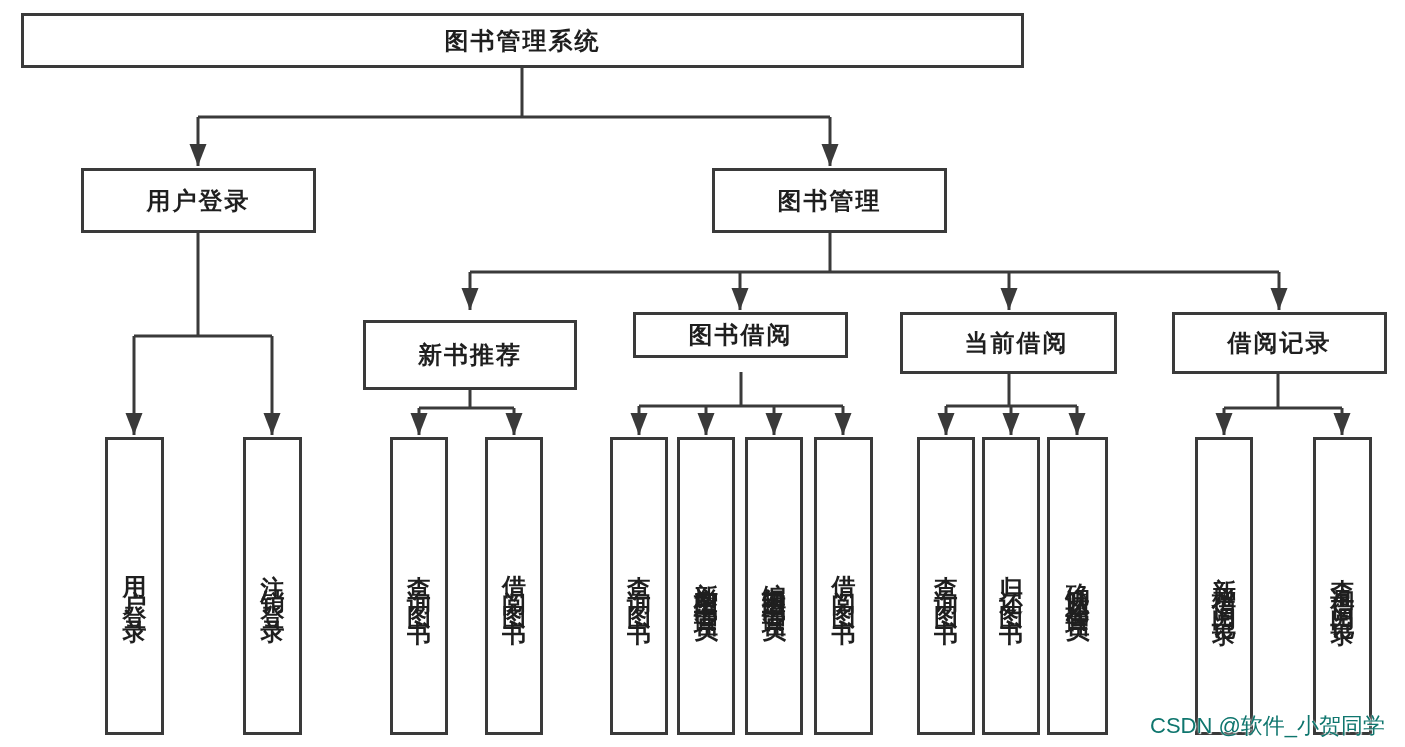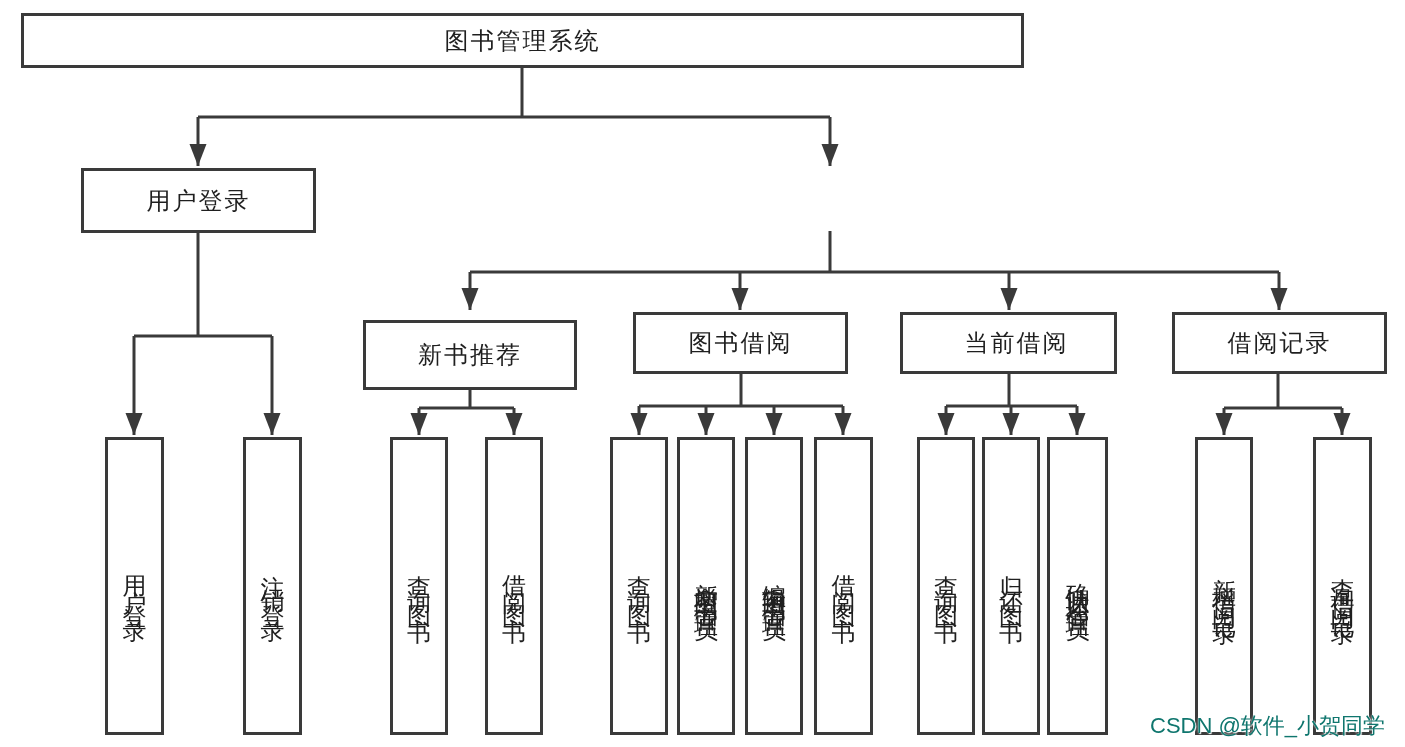--- a/index.html
+++ b/index.html
@@ -22,20 +22,21 @@
     position: absolute;
     box-sizing: border-box;
     border: 3px solid #3a3a3a;
     background: #ffffff;
     display: flex;
     align-items: center;
     justify-content: center;
     font-size: 24px;
     line-height: 1;
     z-index: 1;
+    font-weight: bold;
   }
   .hbox span { letter-spacing: 2px; white-space: nowrap; }
   .vbox span {
     writing-mode: vertical-rl;
     white-space: nowrap;
   }
   .ls4 { letter-spacing: 15px; }
   .ls6 { letter-spacing: 9px; }
   .ls9 { letter-spacing: 5px; }
   #watermark {
@@ -97,25 +98,28 @@
     </g>
   </svg>
 
   <div class="box hbox" style="left:21px; top:13px; width:1003px; height:55px;">
     <span>图书管理系统</span>
   </div>
 
   <div class="box hbox" style="left:81px; top:168px; width:235px; height:65px;">
     <span>用户登录</span>
   </div>
+  <div class="box hbox" style="left:712px; top:168px; width:235px; height:65px;">
+    <span>图书管理</span>
+  </div>
 
   <div class="box hbox" style="left:363px; top:320px; width:214px; height:70px;">
     <span>新书推荐</span>
   </div>
-  <div class="box hbox" style="left:633px; top:312px; width:215px; height:62px;justify-content:center;">
+  <div class="box hbox" style="left:633px; top:312px; width:215px; height:46px;justify-content:center;">
     <span>图书借阅</span>
   </div>
   <div class="box hbox" style="left:900px; top:312px; width:217px; height:62px;padding-left:16px;">
     <span>当前借阅</span>
   </div>
   <div class="box hbox" style="left:1172px; top:312px; width:215px; height:62px;">
     <span>借阅记录</span>
   </div>
 
   <div class="box vbox" style="left:105px; top:437px; width:59px; height:298px;">

